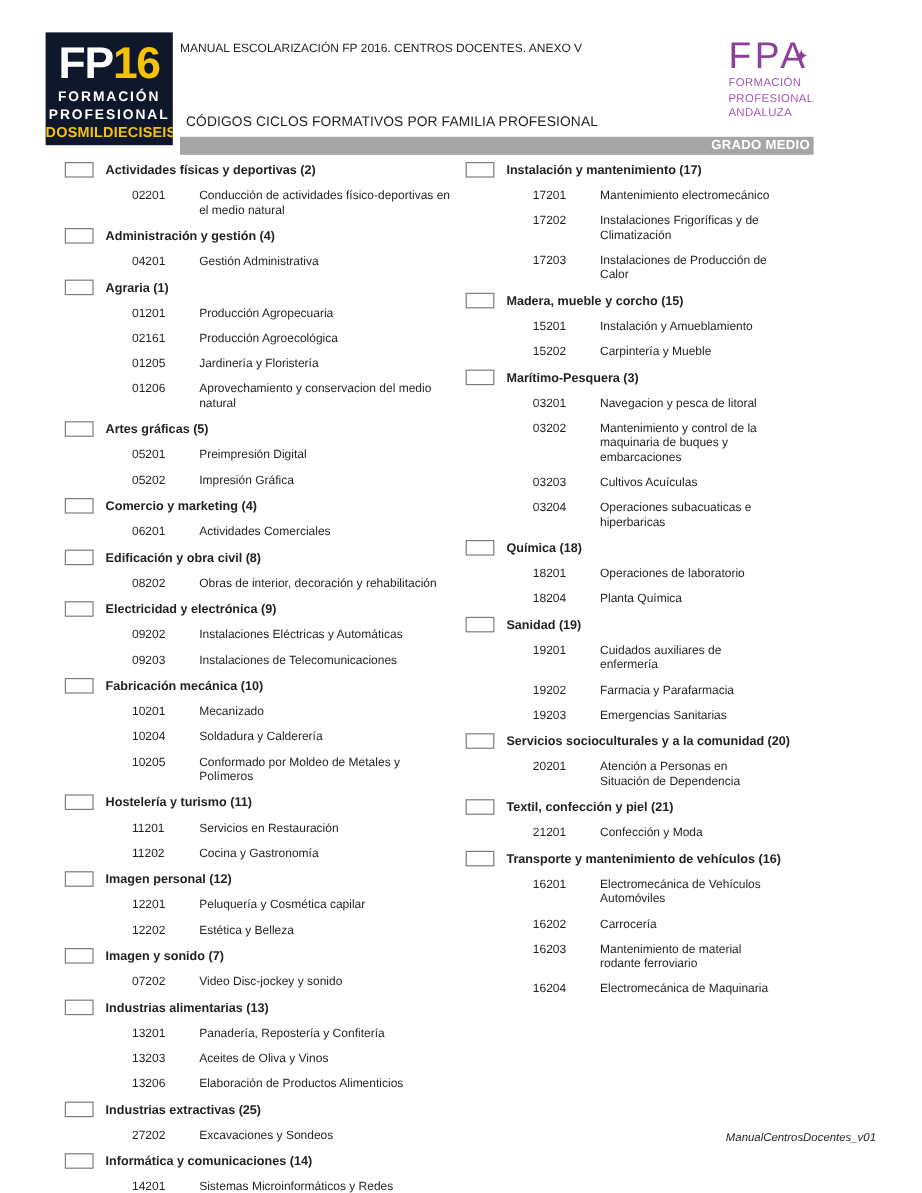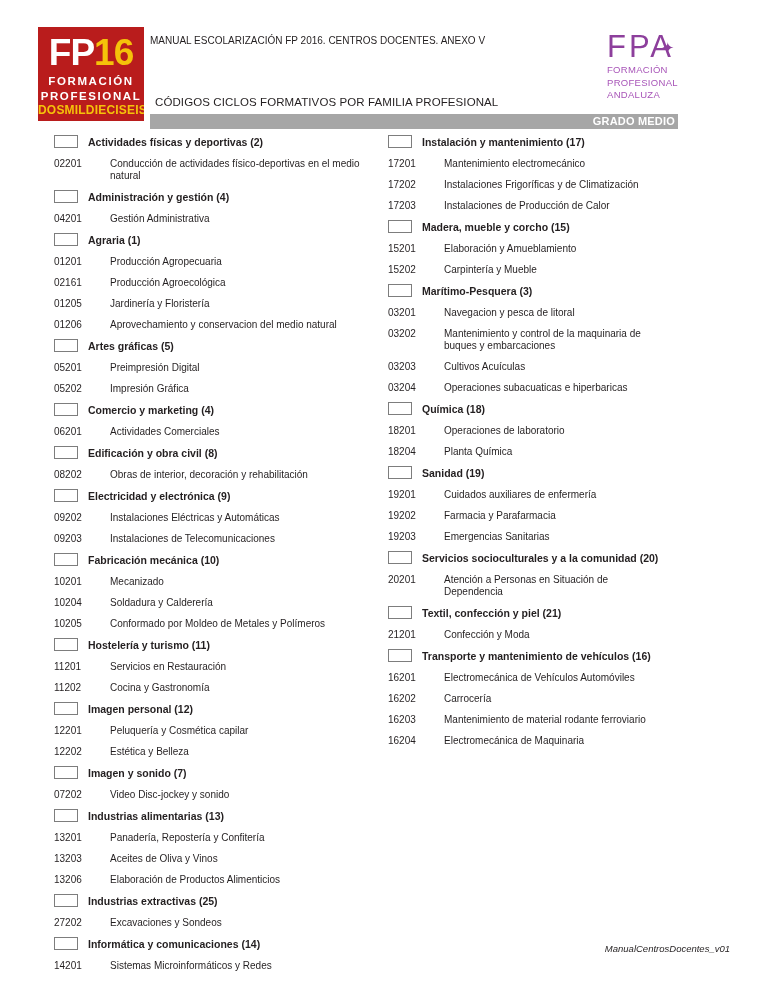--- a/index.html
+++ b/index.html
@@ -22,21 +22,21 @@
     height: 108px;
   }
 
   
   .fp16-logo {
     position: absolute;
     left: 38px;
     top: 27px;
     width: 106px;
     height: 94px;
-    background: #b91c1c;
+    background: #0f172a;
     box-sizing: border-box;
     padding: 5px 0 0 0;
     text-align: center;
     overflow: hidden;
   }
   .fp16-top {
     font-size: 37px;
     font-weight: bold;
     line-height: 42px;
     letter-spacing: -1px;
@@ -160,20 +160,21 @@
   .family-label {
     font-size: 10.5px;
     font-weight: bold;
     color: #231f20;
     white-space: nowrap;
   }
 
   
   .cycle {
     display: flex;
+    margin-left: 56px;
     margin-top: 9px;
     line-height: 12px;
   }
   .cycle-code {
     font-size: 10px;
     color: #231f20;
     width: 56px;
     flex: 0 0 auto;
   }
   .cycle-name {
@@ -400,21 +401,21 @@
       <div class="cycle">
         <div class="cycle-code">17203</div>
         <div class="cycle-name">Instalaciones de Producción de Calor</div>
       </div>
       <div class="family">
         <div class="checkbox"></div>
         <div class="family-label">Madera, mueble y corcho (15)</div>
       </div>
       <div class="cycle">
         <div class="cycle-code">15201</div>
-        <div class="cycle-name">Elaboración y Amueblamiento</div>
+        <div class="cycle-name">Instalación y Amueblamiento</div>
       </div>
       <div class="cycle">
         <div class="cycle-code">15202</div>
         <div class="cycle-name">Carpintería y Mueble</div>
       </div>
       <div class="family">
         <div class="checkbox"></div>
         <div class="family-label">Marítimo-Pesquera (3)</div>
       </div>
       <div class="cycle">

